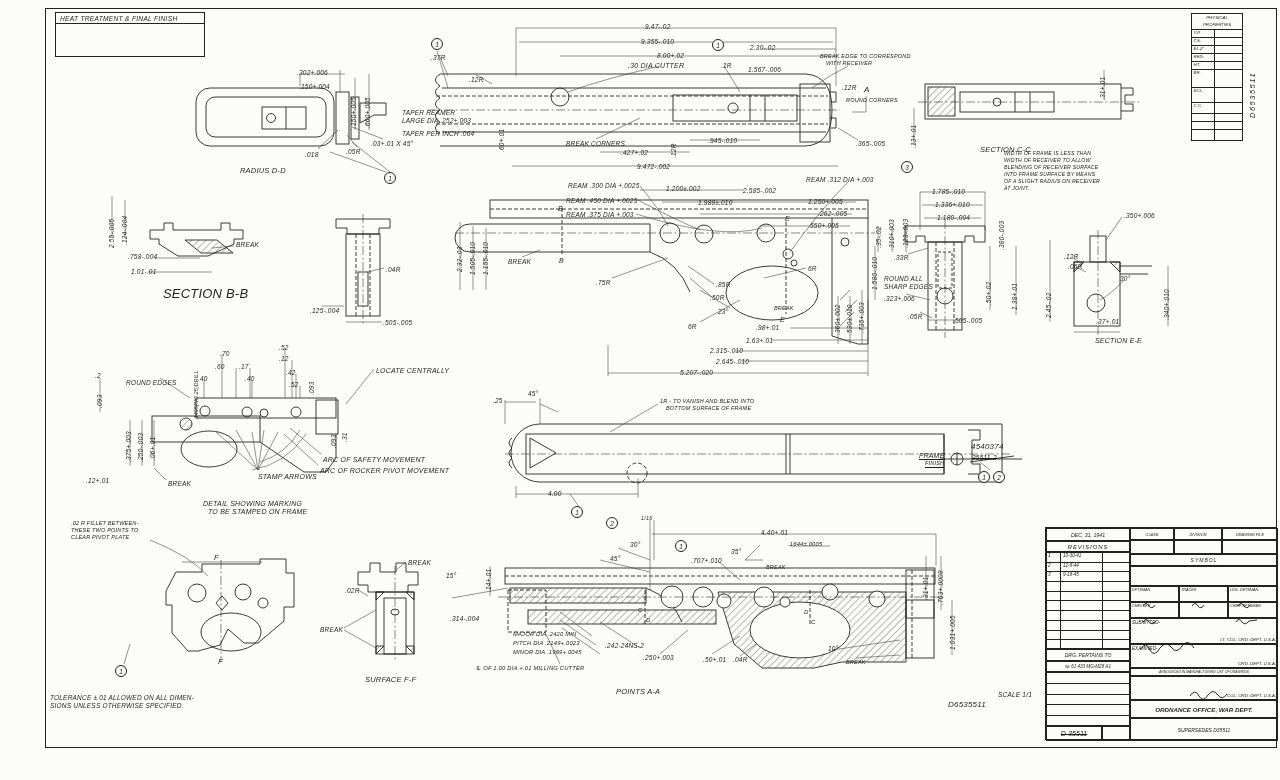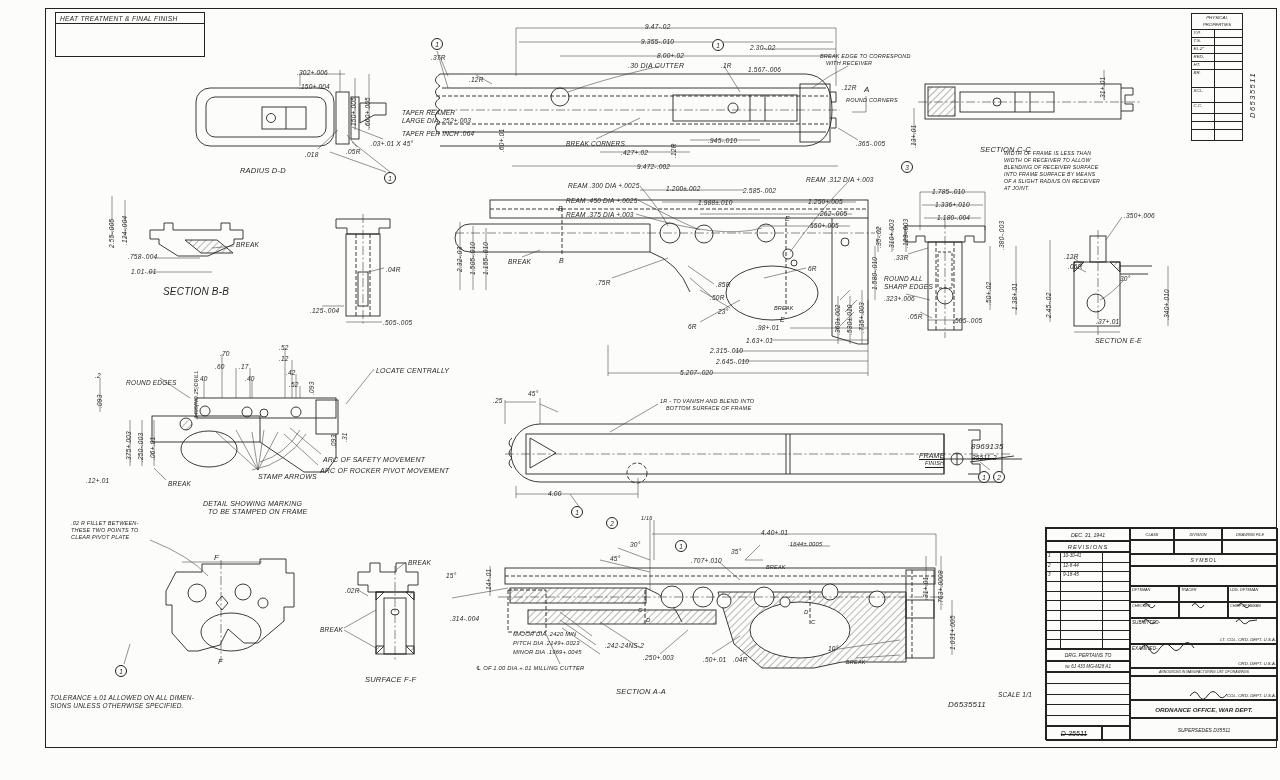--- a/index.html
+++ b/index.html
@@ -566,21 +566,21 @@
       <span class="ann" style="left: 1004px; top: 158px; font-size: 5.2px;">WIDTH OF RECEIVER TO ALLOW</span>
       <span class="ann" style="left: 1004px; top: 165px; font-size: 5.2px;">BLENDING OF RECEIVER SURFACE</span>
       <span class="ann" style="left: 1004px; top: 172px; font-size: 5.2px;">INTO FRAME SURFACE BY MEANS</span>
       <span class="ann" style="left: 1004px; top: 179px; font-size: 5.2px;">OF A SLIGHT RADIUS ON RECEIVER</span>
       <span class="ann" style="left: 1004px; top: 186px; font-size: 5.2px;">AT JOINT.</span>
       <span class="ann rot" style="left: 109px; top: 248px;">2.55-.005</span>
       <span class="ann rot" style="left: 122px; top: 245px;">.124-.004</span>
       <span class="ann" style="left: 128px; top: 254px;">.758-.004</span>
       <span class="ann" style="left: 131px; top: 269px;">1.01-.01</span>
       <span class="ann" style="left: 236px; top: 242px;">BREAK</span>
-      <span class="ann" style="left: 163px; top: 287px; font-size: 10px;">SECTION B-B</span>
+      <span class="ann" style="left: 163px; top: 287px; font-size: 13px;">SECTION B-B</span>
       <span class="ann" style="left: 386px; top: 267px;">.04R</span>
       <span class="ann" style="left: 310px; top: 308px;">.125-.004</span>
       <span class="ann" style="left: 383px; top: 320px;">.505-.005</span>
       <span class="ann" style="left: 568px; top: 183px;">REAM .300 DIA +.0025</span>
       <span class="ann" style="left: 566px; top: 198px;">REAM .450 DIA +.0025</span>
       <span class="ann" style="left: 566px; top: 212px;">REAM .375 DIA +.003</span>
       <span class="ann" style="left: 806px; top: 177px;">REAM .312 DIA +.003</span>
       <span class="ann" style="left: 666px; top: 186px;">1.200±.002</span>
       <span class="ann" style="left: 743px; top: 188px;">2.585-.002</span>
       <span class="ann" style="left: 698px; top: 200px;">1.988±.010</span>
@@ -694,28 +694,28 @@
       <span class="ann" style="left: 513px; top: 632px; font-size: 5.8px;">MAJOR DIA .2420 MIN</span>
       <span class="ann" style="left: 513px; top: 641px; font-size: 5.8px;">PITCH DIA .2149+.0023</span>
       <span class="ann" style="left: 513px; top: 650px; font-size: 5.8px;">MINOR DIA .1969+.0045</span>
       <span class="ann" style="left: 605px; top: 643px;">.242-24NS-2</span>
       <span class="ann" style="left: 643px; top: 655px;">.250+.003</span>
       <span class="ann" style="left: 476px; top: 666px; font-size: 5.8px;">℄ OF 1.00 DIA.+.01 MILLING CUTTER</span>
       <span class="ann" style="left: 703px; top: 657px;">.50+.01</span>
       <span class="ann" style="left: 733px; top: 657px;">.04R</span>
       <span class="ann" style="left: 828px; top: 646px;">10°</span>
       <span class="ann" style="left: 846px; top: 660px; font-size: 5.5px;">BREAK</span>
-      <span class="ann" style="left: 616px; top: 688px; font-size: 7.5px;">SECTION A-A</span>
+      <span class="ann" style="left: 616px; top: 688px; font-size: 7.5px;">POINTS A-A</span>
       <span class="ann" style="left: 638px; top: 607px; font-size: 6px;">C</span>
       <span class="ann" style="left: 646px; top: 617px; font-size: 6px;">D</span>
       <span class="ann" style="left: 804px; top: 609px; font-size: 6px;">D</span>
       <span class="ann" style="left: 811px; top: 619px; font-size: 6px;">C</span>
       <span class="ann und" style="left: 919px; top: 452px; font-size: 7px;">FRAME</span>
       <span class="ann und" style="left: 925px; top: 461px; font-size: 5.5px;">FINISH</span>
-      <span class="ann" style="left: 971px; top: 443px; font-size: 8px;">8969135</span>
+      <span class="ann" style="left: 971px; top: 443px; font-size: 8px;">4540374</span>
       <span class="ann stk" style="left: 972px; top: 455px;">35511-2</span>
       <span class="ann" style="left: 948px; top: 701px; font-size: 8px;">D6535511</span>
       <span class="ann" style="left: 998px; top: 692px;">SCALE 1/1</span>
       <span class="balloon" style="left: 384px; top: 172px;">1</span>
       <span class="balloon" style="left: 431px; top: 38px;">1</span>
       <span class="balloon" style="left: 712px; top: 39px;">1</span>
       <span class="balloon" style="left: 901px; top: 161px;">3</span>
       <span class="balloon" style="left: 571px; top: 506px;">1</span>
       <span class="balloon" style="left: 606px; top: 517px;">2</span>
       <span class="balloon" style="left: 675px; top: 540px;">1</span>

